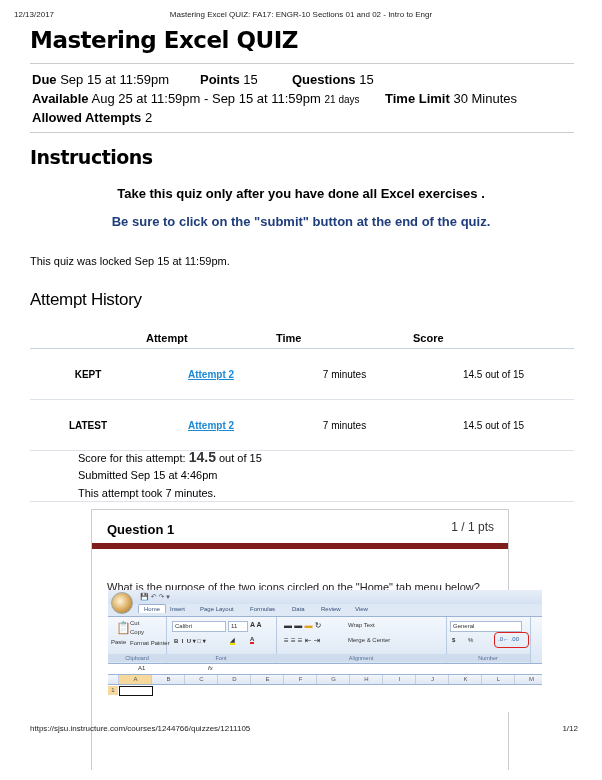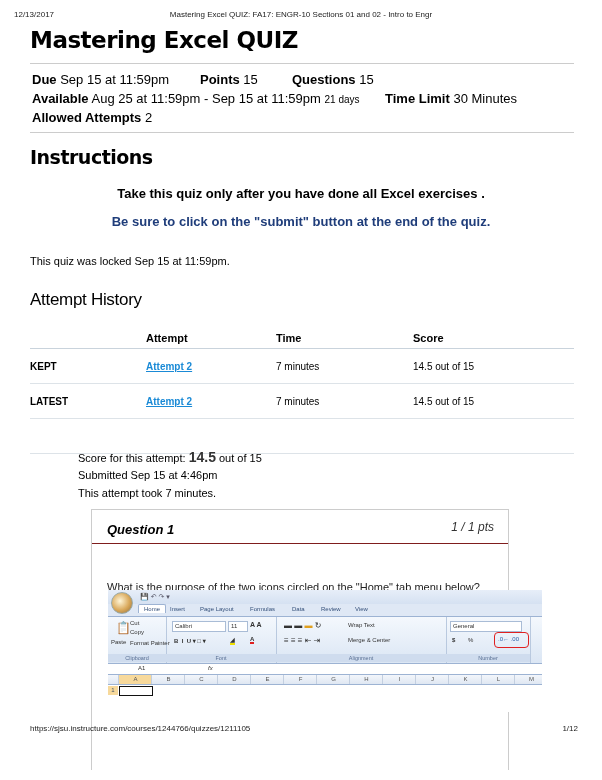--- a/index.html
+++ b/index.html
@@ -15,28 +15,28 @@
   .meta b{font-weight:bold;}
   .meta .small{font-size:10px;}
   h2.instr{position:absolute;top:146px;left:30px;margin:0;font-family:"DejaVu Sans",sans-serif;font-size:19px;font-weight:600;letter-spacing:-0.5px;}
   .center-line{position:absolute;left:0;width:602px;text-align:center;font-weight:bold;font-size:13px;}
   .red{color:#000000;}
   .blue{color:#1f3d7a;}
   .locked{position:absolute;top:255px;left:30px;font-size:11px;}
   h2.hist{position:absolute;top:290px;left:30px;margin:0;font-family:Liberation Sans, sans-serif;font-size:17px;font-weight:normal;letter-spacing:-0.3px;}
   table.history{position:absolute;top:328px;left:30px;width:544px;border-collapse:collapse;font-size:10px;}
   table.history th{text-align:left;font-weight:bold;font-size:11px;padding:4px 0;border-bottom:1px solid #c9d3dc;height:12px;}
-  table.history td{padding:11px 0;border-bottom:1px solid #dde3e8;height:12px;}
+  table.history td{padding:19px 0;border-bottom:1px solid #dde3e8;height:12px;text-align:center;}
   table.history td.label{font-weight:bold;}
   table.history a{color:#1a8ad6;text-decoration:underline;font-weight:bold;}
   .c0{width:116px}.c1{width:130px}.c2{width:137px}
   .summary{position:absolute;left:42px;font-size:11px;margin-left:36px;}
   .summary .big{font-size:14px;font-weight:bold;color:#333;}
   .qcard{position:absolute;top:509px;left:91px;width:416px;height:260px;border:1px solid #ccc;border-bottom:none;}
-  .qhead{height:33px;border-bottom:1px solid #7f1d1d;position:relative;font-style:italic;}
+  .qhead{height:33px;border-bottom:6px solid #7f1d1d;position:relative;}
   .qhead .qname{position:absolute;left:15px;top:12px;font-weight:bold;font-size:13px;}
   .qhead .qpts{position:absolute;right:14px;top:10px;font-size:12px;color:#333;}
   .qtext{position:absolute;top:60px;left:15px;font-size:11px;color:#222;margin-top:11px;}
   
   .excel{position:absolute;top:590px;left:108px;width:434px;height:122px;background:#dfe8f5;font-size:6px;color:#456;overflow:hidden;}
   .excel .qat{position:absolute;top:0;left:0;right:0;height:14px;background:linear-gradient(#e7eef9,#d5e1f2);}
   .excel .orb{position:absolute;top:2px;left:3px;width:20px;height:20px;border-radius:50%;background:radial-gradient(circle at 40% 40%,#fff6d8,#d9a85a 55%,#8a6a3a);border:1px solid #9aa;}
   .excel .qaticons{position:absolute;top:3px;left:32px;font-size:7px;color:#556;}
   .excel .tabs{position:absolute;top:14px;left:0;right:0;height:12px;}
   .excel .tab{position:absolute;top:2px;font-size:6px;color:#35507a;}

